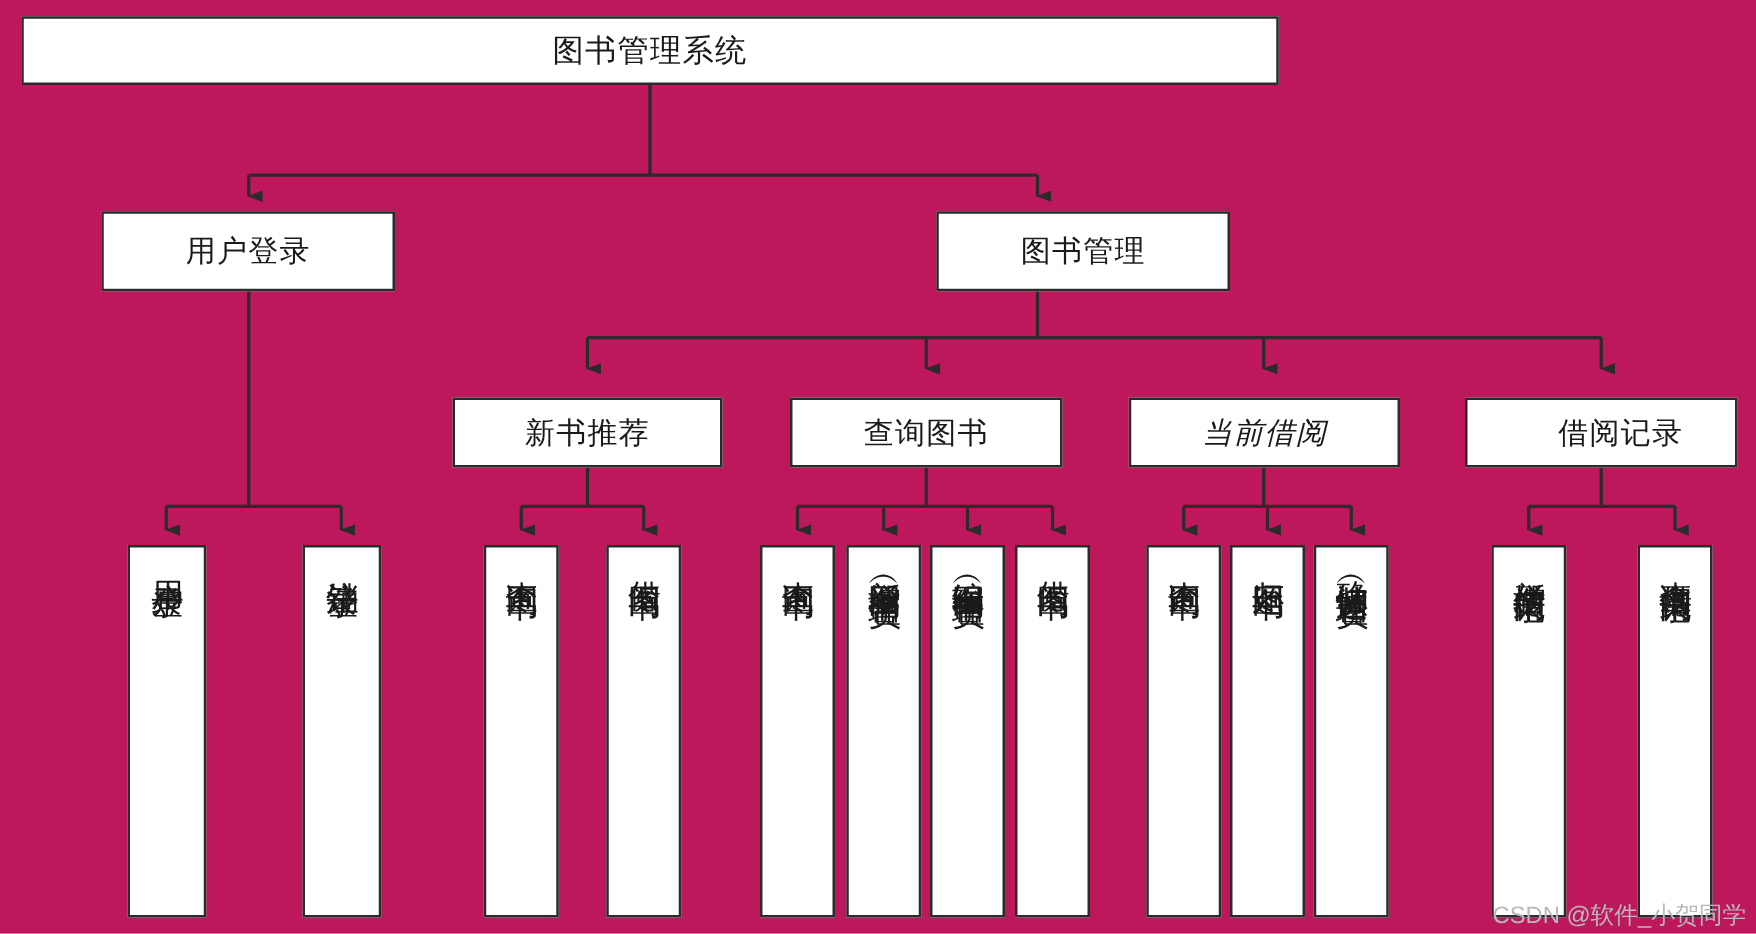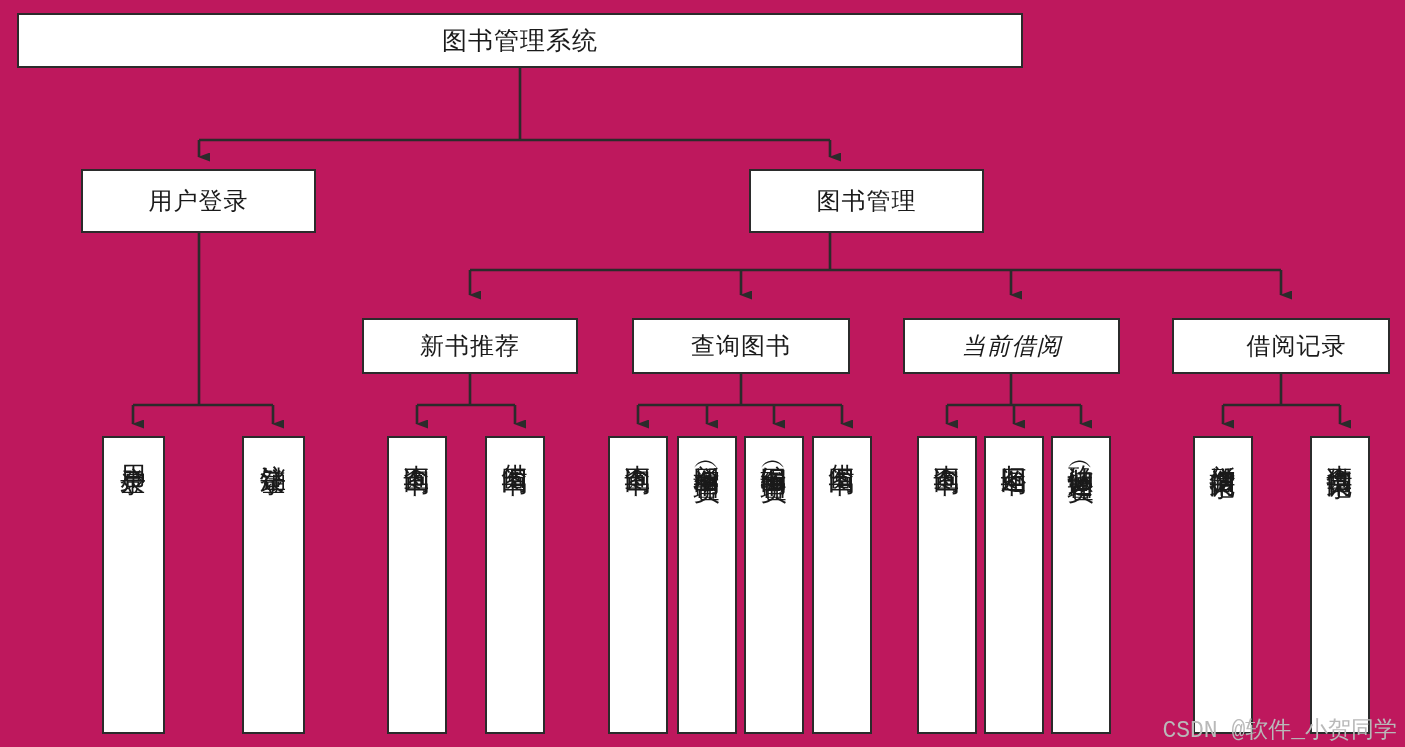--- a/index.html
+++ b/index.html
@@ -61,25 +61,25 @@
     writing-mode: vertical-rl;
     text-orientation: upright;
     font-size: 26px;
     letter-spacing: 2px;
     line-height: 1;
   }
   .watermark {
     position: absolute;
     right: 8px;
     bottom: 2px;
-    font-size: 23px;
+    font-size: 19px;
     color: #b9b9b9;
     white-space: nowrap;
     z-index: 3;
-    font-family: Liberation Mono, monospace;
+    font-family: Liberation Sans, sans-serif;
   }
 </style>
 </head>
 <body>
 
 <div id="canvas">
 
   <svg id="edges" viewBox="0 0 1405 747" width="1405" height="747" xmlns="http://www.w3.org/2000/svg">
     <defs>
       <marker id="arw" markerWidth="10" markerHeight="12" refX="4.5" refY="11" orient="auto" markerUnits="userSpaceOnUse">

